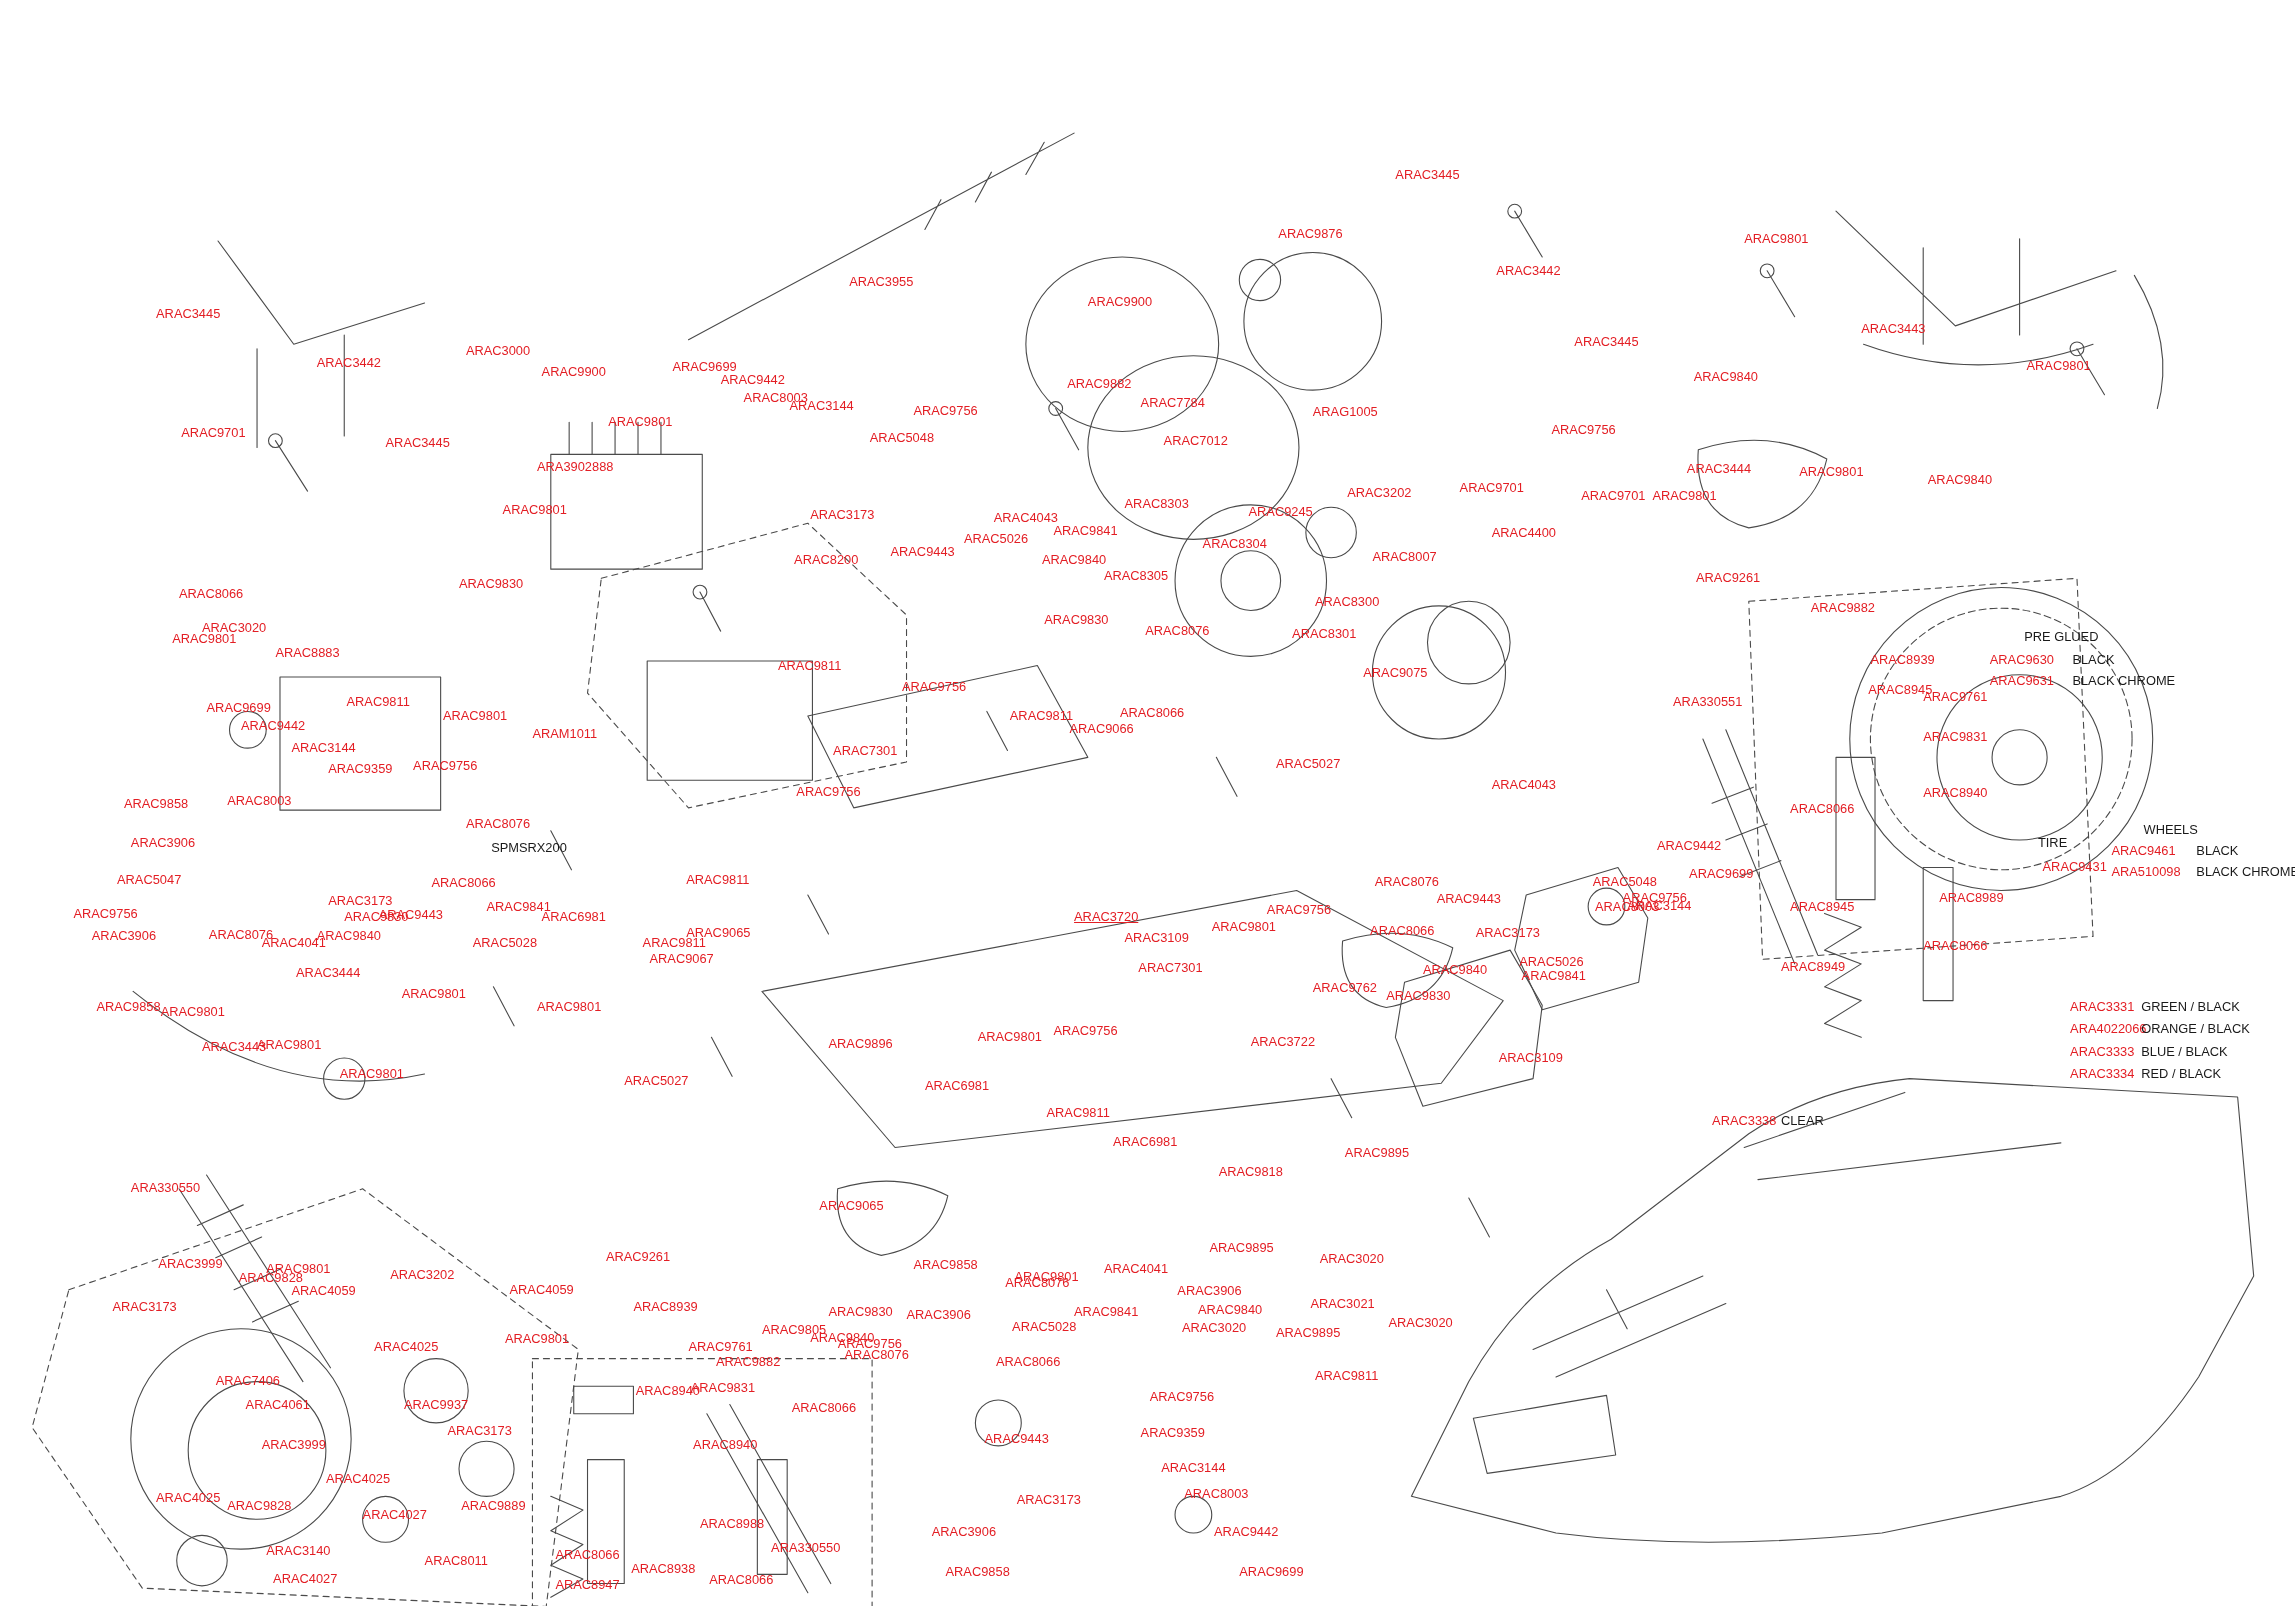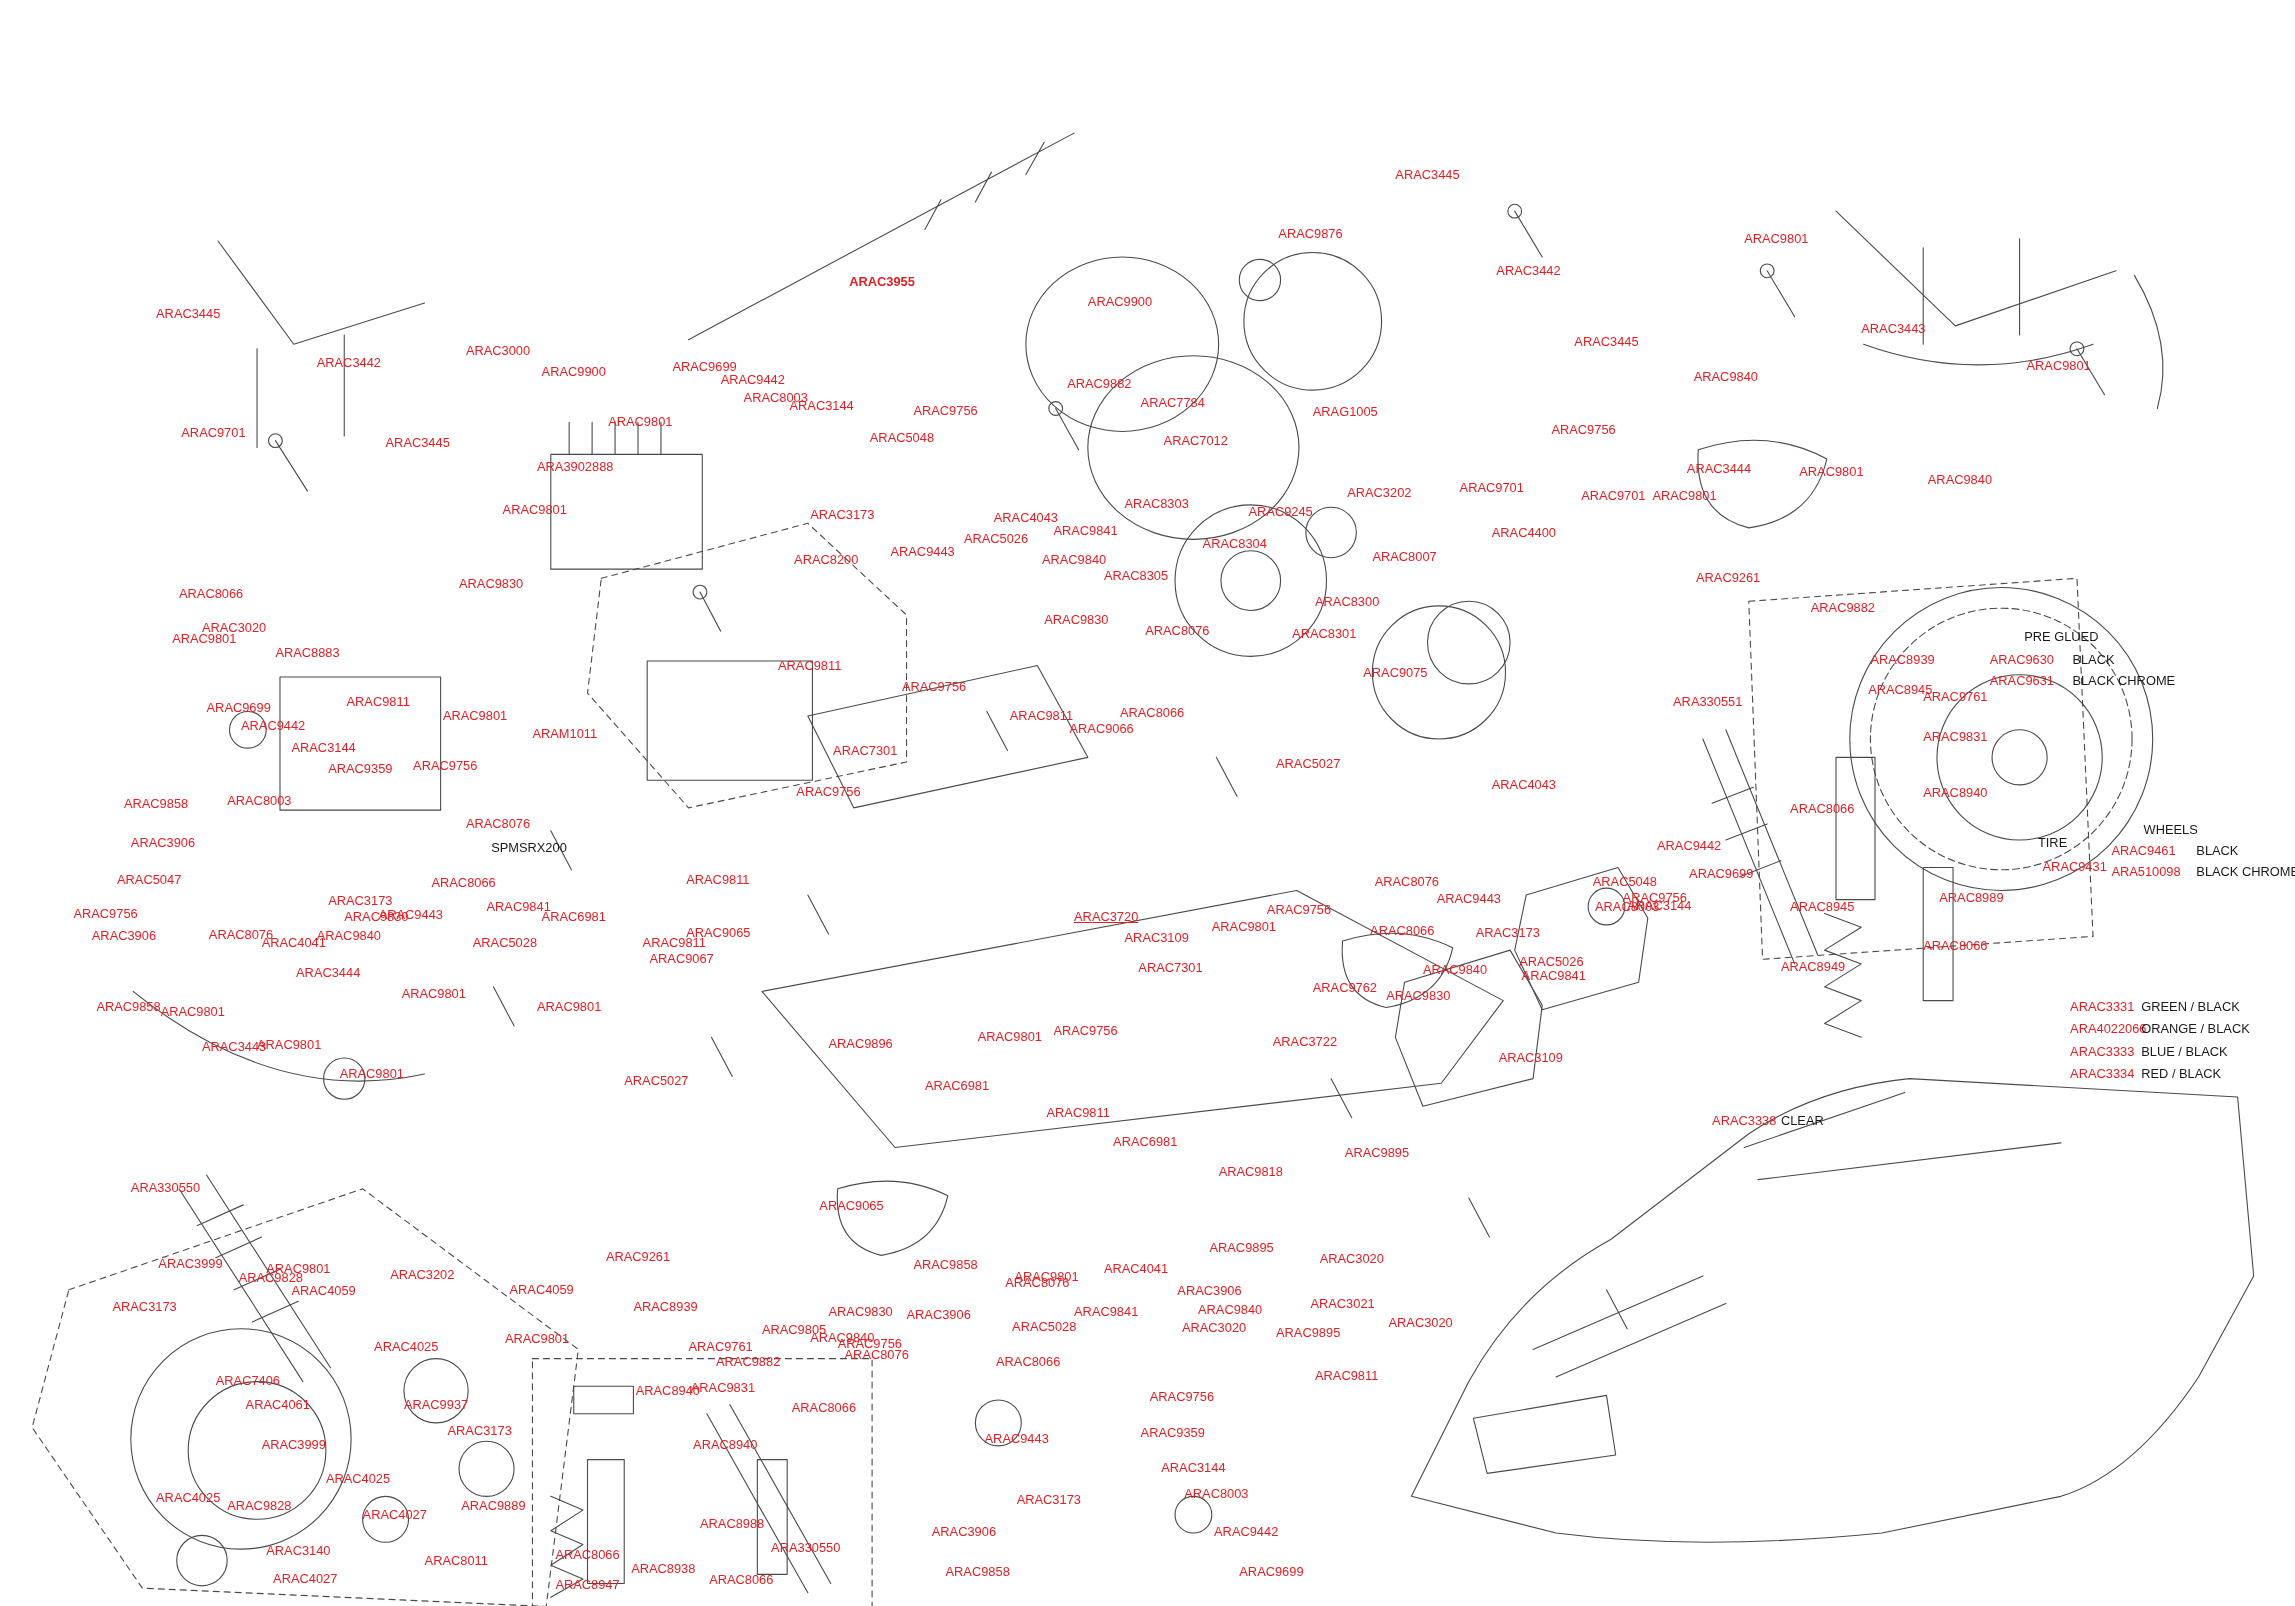--- a/index.html
+++ b/index.html
@@ -120,21 +120,21 @@
     <span class="lbl red" style="left: 37.9%; top: 26.9%;">ARAC5048</span>
     <span class="lbl red" style="left: 35.3%; top: 31.7%;">ARAC3173</span>
     <span class="lbl red" style="left: 34.6%; top: 34.5%;">ARAC8200</span>
     <span class="lbl red" style="left: 15.1%; top: 43.3%;">ARAC9811</span>
     <span class="lbl red" style="left: 19.3%; top: 44.2%;">ARAC9801</span>
     <span class="lbl red" style="left: 7.8%; top: 36.6%;">ARAC8066</span>
     <span class="lbl red" style="left: 8.8%; top: 38.7%;">ARAC3020</span>
     <span class="lbl red" style="left: 7.5%; top: 39.4%;">ARAC9801</span>
     <span class="lbl red" style="left: 12%; top: 40.3%;">ARAC8883</span>
     <span class="lbl red" style="left: 23.2%; top: 45.3%;">ARAM1011</span>
-    <span class="lbl red" style="left: 37%; top: 17.2%; font-weight: bold;">ARAC3955</span>
+    <span class="lbl red" style="left: 37%; top: 17.2%;">ARAC3955</span>
     <span class="lbl red" style="left: 55.7%; top: 14.2%;">ARAC9876</span>
     <span class="lbl red" style="left: 47.4%; top: 18.4%;">ARAC9900</span>
     <span class="lbl red" style="left: 46.5%; top: 23.5%;">ARAC9882</span>
     <span class="lbl red" style="left: 49.7%; top: 24.7%;">ARAC7784</span>
     <span class="lbl red" style="left: 50.7%; top: 27.1%;">ARAC7012</span>
     <span class="lbl red" style="left: 57.2%; top: 25.3%;">ARAG1005</span>
     <span class="lbl red" style="left: 43.3%; top: 31.9%;">ARAC4043</span>
     <span class="lbl red" style="left: 52.4%; top: 32.5%; margin-top: 16px;">ARAC8304</span>
     <span class="lbl red" style="left: 49%; top: 31%;">ARAC8303</span>
     <span class="lbl red" style="left: 45.9%; top: 32.7%;">ARAC9841</span>
@@ -246,21 +246,21 @@
     <span class="lbl red" style="left: 44.1%; top: 82.2%;">ARAC5028</span>
     <span class="lbl red" style="left: 45.6%; top: 68.9%;">ARAC9811</span>
     <span class="lbl red" style="left: 49%; top: 58%;">ARAC3109</span>
     <span class="lbl red" style="left: 42.6%; top: 64.2%;">ARAC9801</span>
     <span class="lbl red" style="left: 46.8%; top: 56.7%; text-decoration: underline;">ARAC3720</span>
     <span class="lbl red" style="left: 52.8%; top: 57.3%;">ARAC9801</span>
     <span class="lbl red" style="left: 55.2%; top: 56.3%;">ARAC9756</span>
     <span class="lbl red" style="left: 49.6%; top: 59.9%;">ARAC7301</span>
     <span class="lbl red" style="left: 45.9%; top: 63.8%;">ARAC9756</span>
     <span class="lbl red" style="left: 57.2%; top: 61.1%;">ARAC9762</span>
-    <span class="lbl red" style="left: 54.5%; top: 64.5%; margin-left: 22px;">ARAC3722</span>
+    <span class="lbl red" style="left: 54.5%; top: 64.5%;">ARAC3722</span>
     <span class="lbl red" style="left: 66.2%; top: 59.5%;">ARAC5026</span>
     <span class="lbl red" style="left: 69.5%; top: 56.1%;">ARAC8003</span>
     <span class="lbl red" style="left: 65.3%; top: 65.5%;">ARAC3109</span>
     <span class="lbl red" style="left: 58.6%; top: 71.4%;">ARAC9895</span>
     <span class="lbl red" style="left: 53.1%; top: 72.6%;">ARAC9818</span>
     <span class="lbl red" style="left: 52.7%; top: 77.3%;">ARAC9895</span>
     <span class="lbl red" style="left: 57.5%; top: 78%;">ARAC3020</span>
     <span class="lbl red" style="left: 46.8%; top: 81.3%;">ARAC9841</span>
     <span class="lbl red" style="left: 52.2%; top: 81.2%;">ARAC9840</span>
     <span class="lbl red" style="left: 51.5%; top: 82.3%;">ARAC3020</span>

